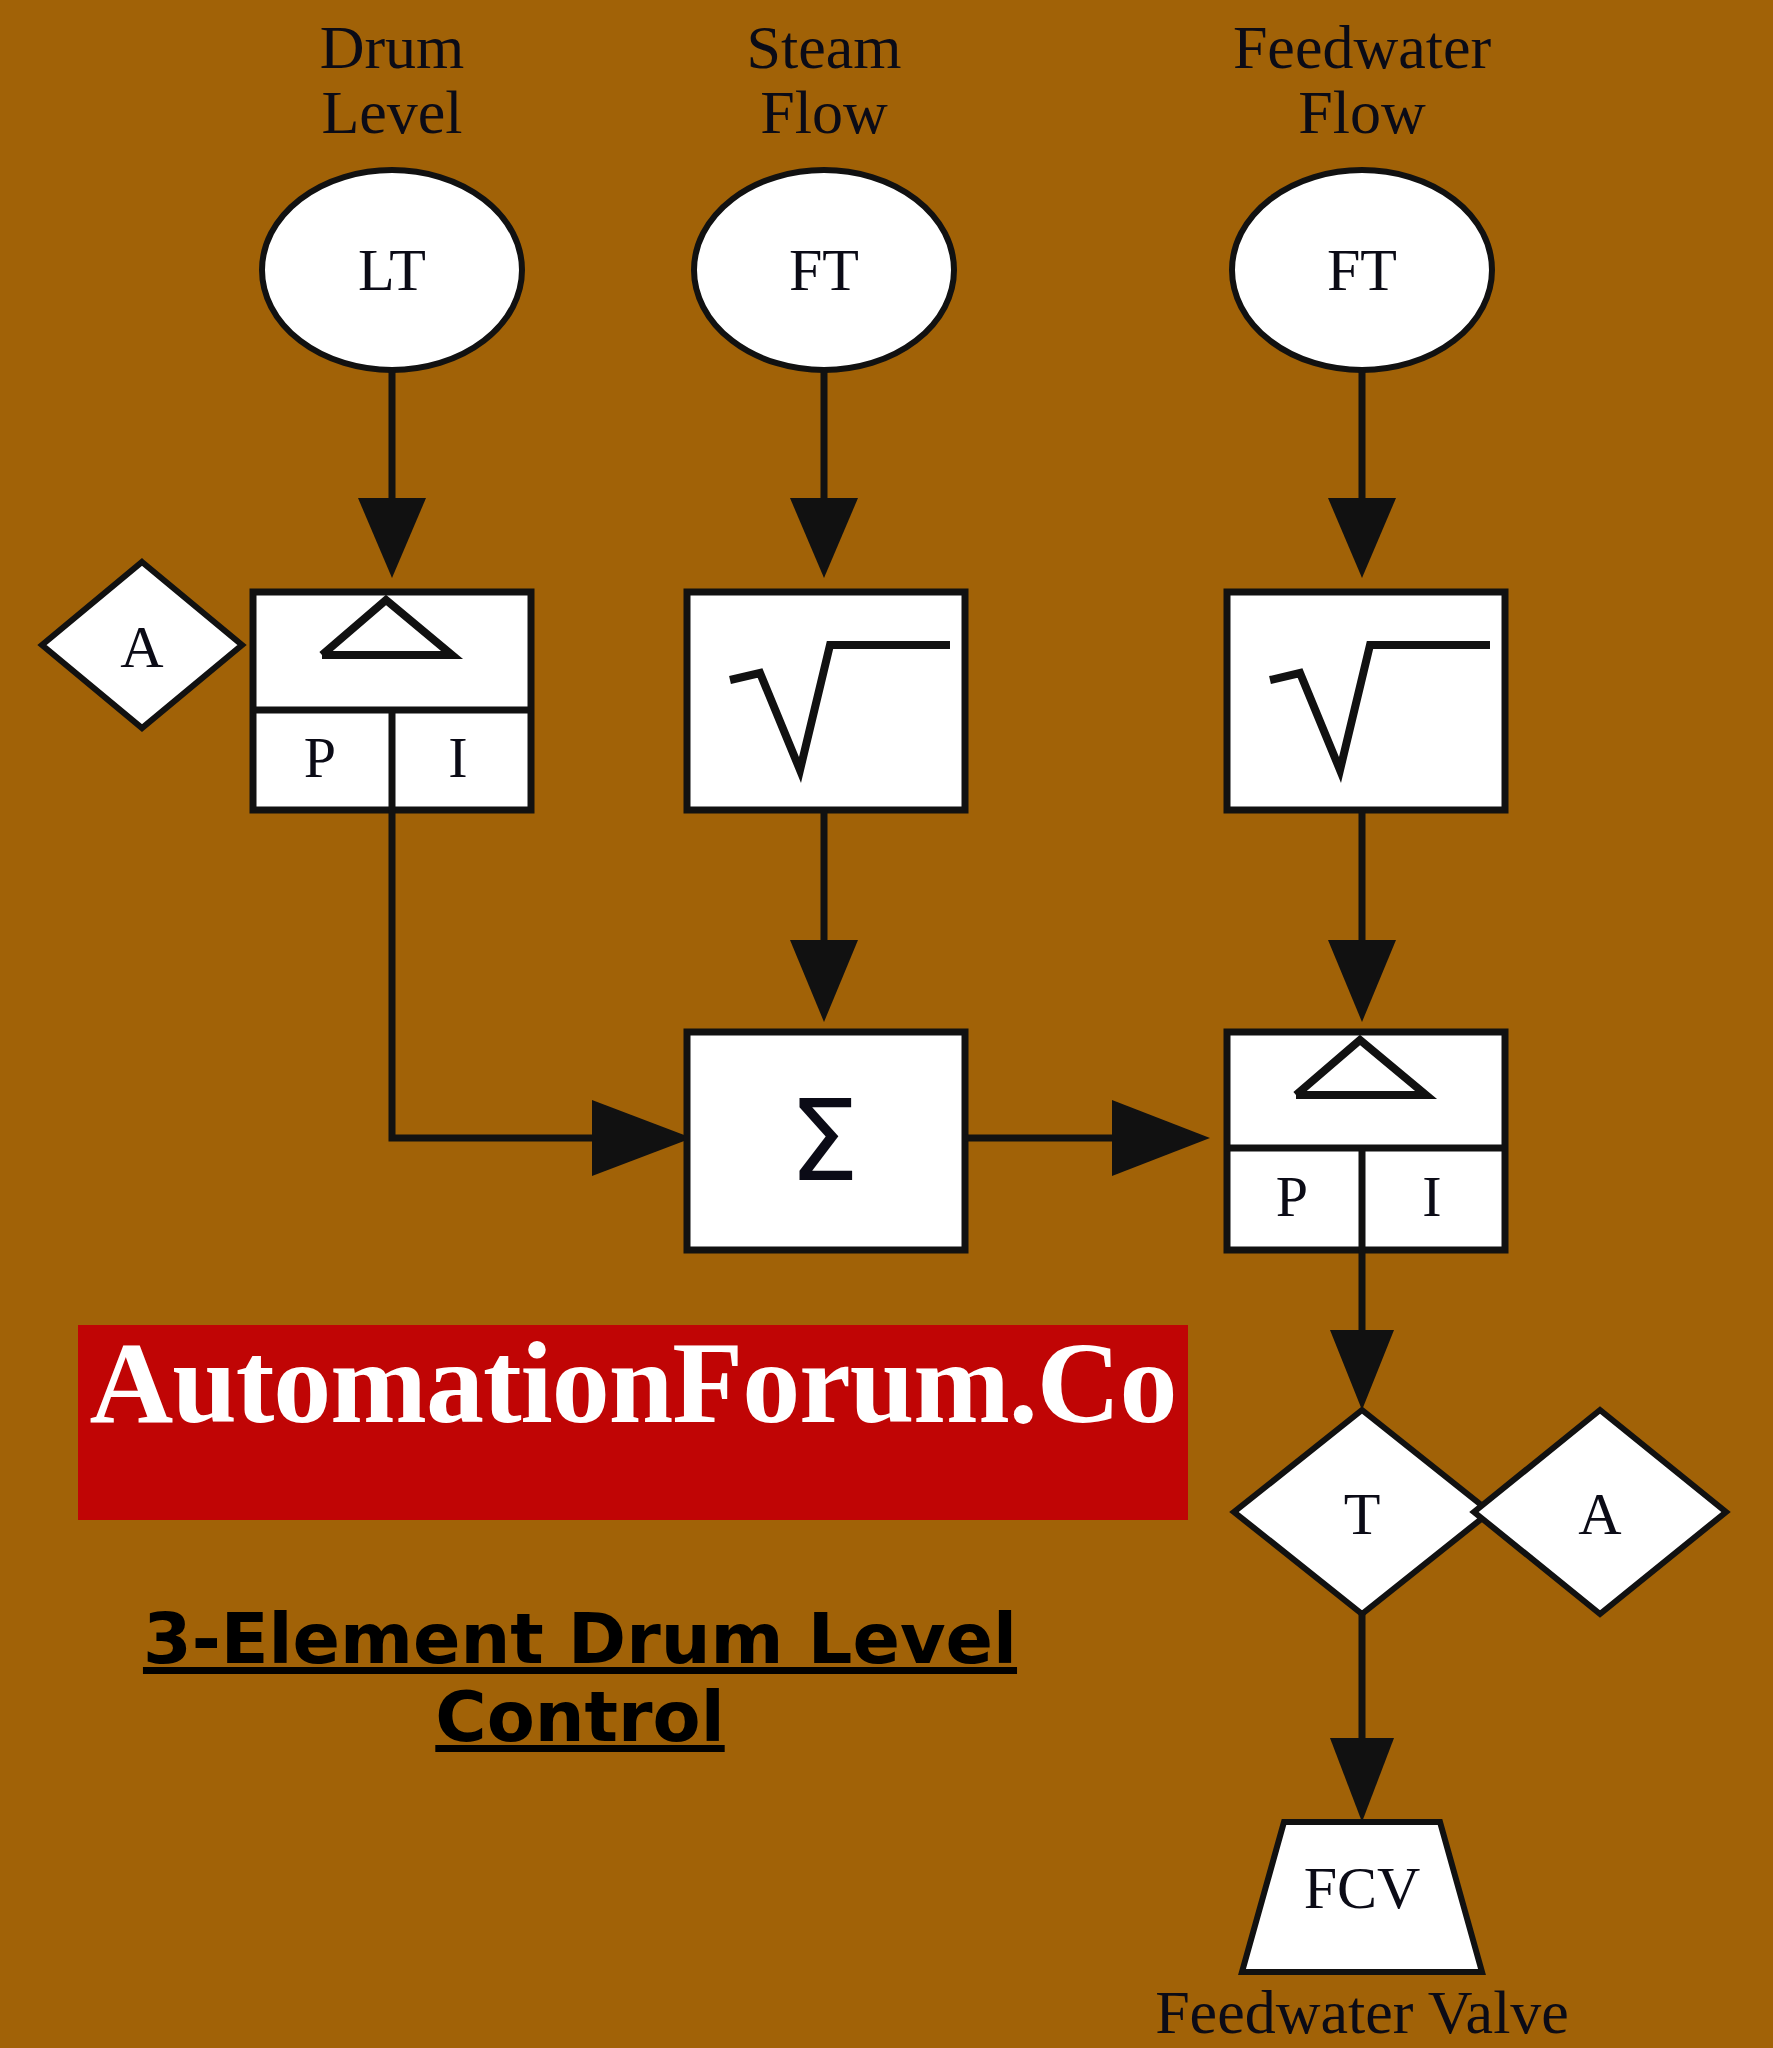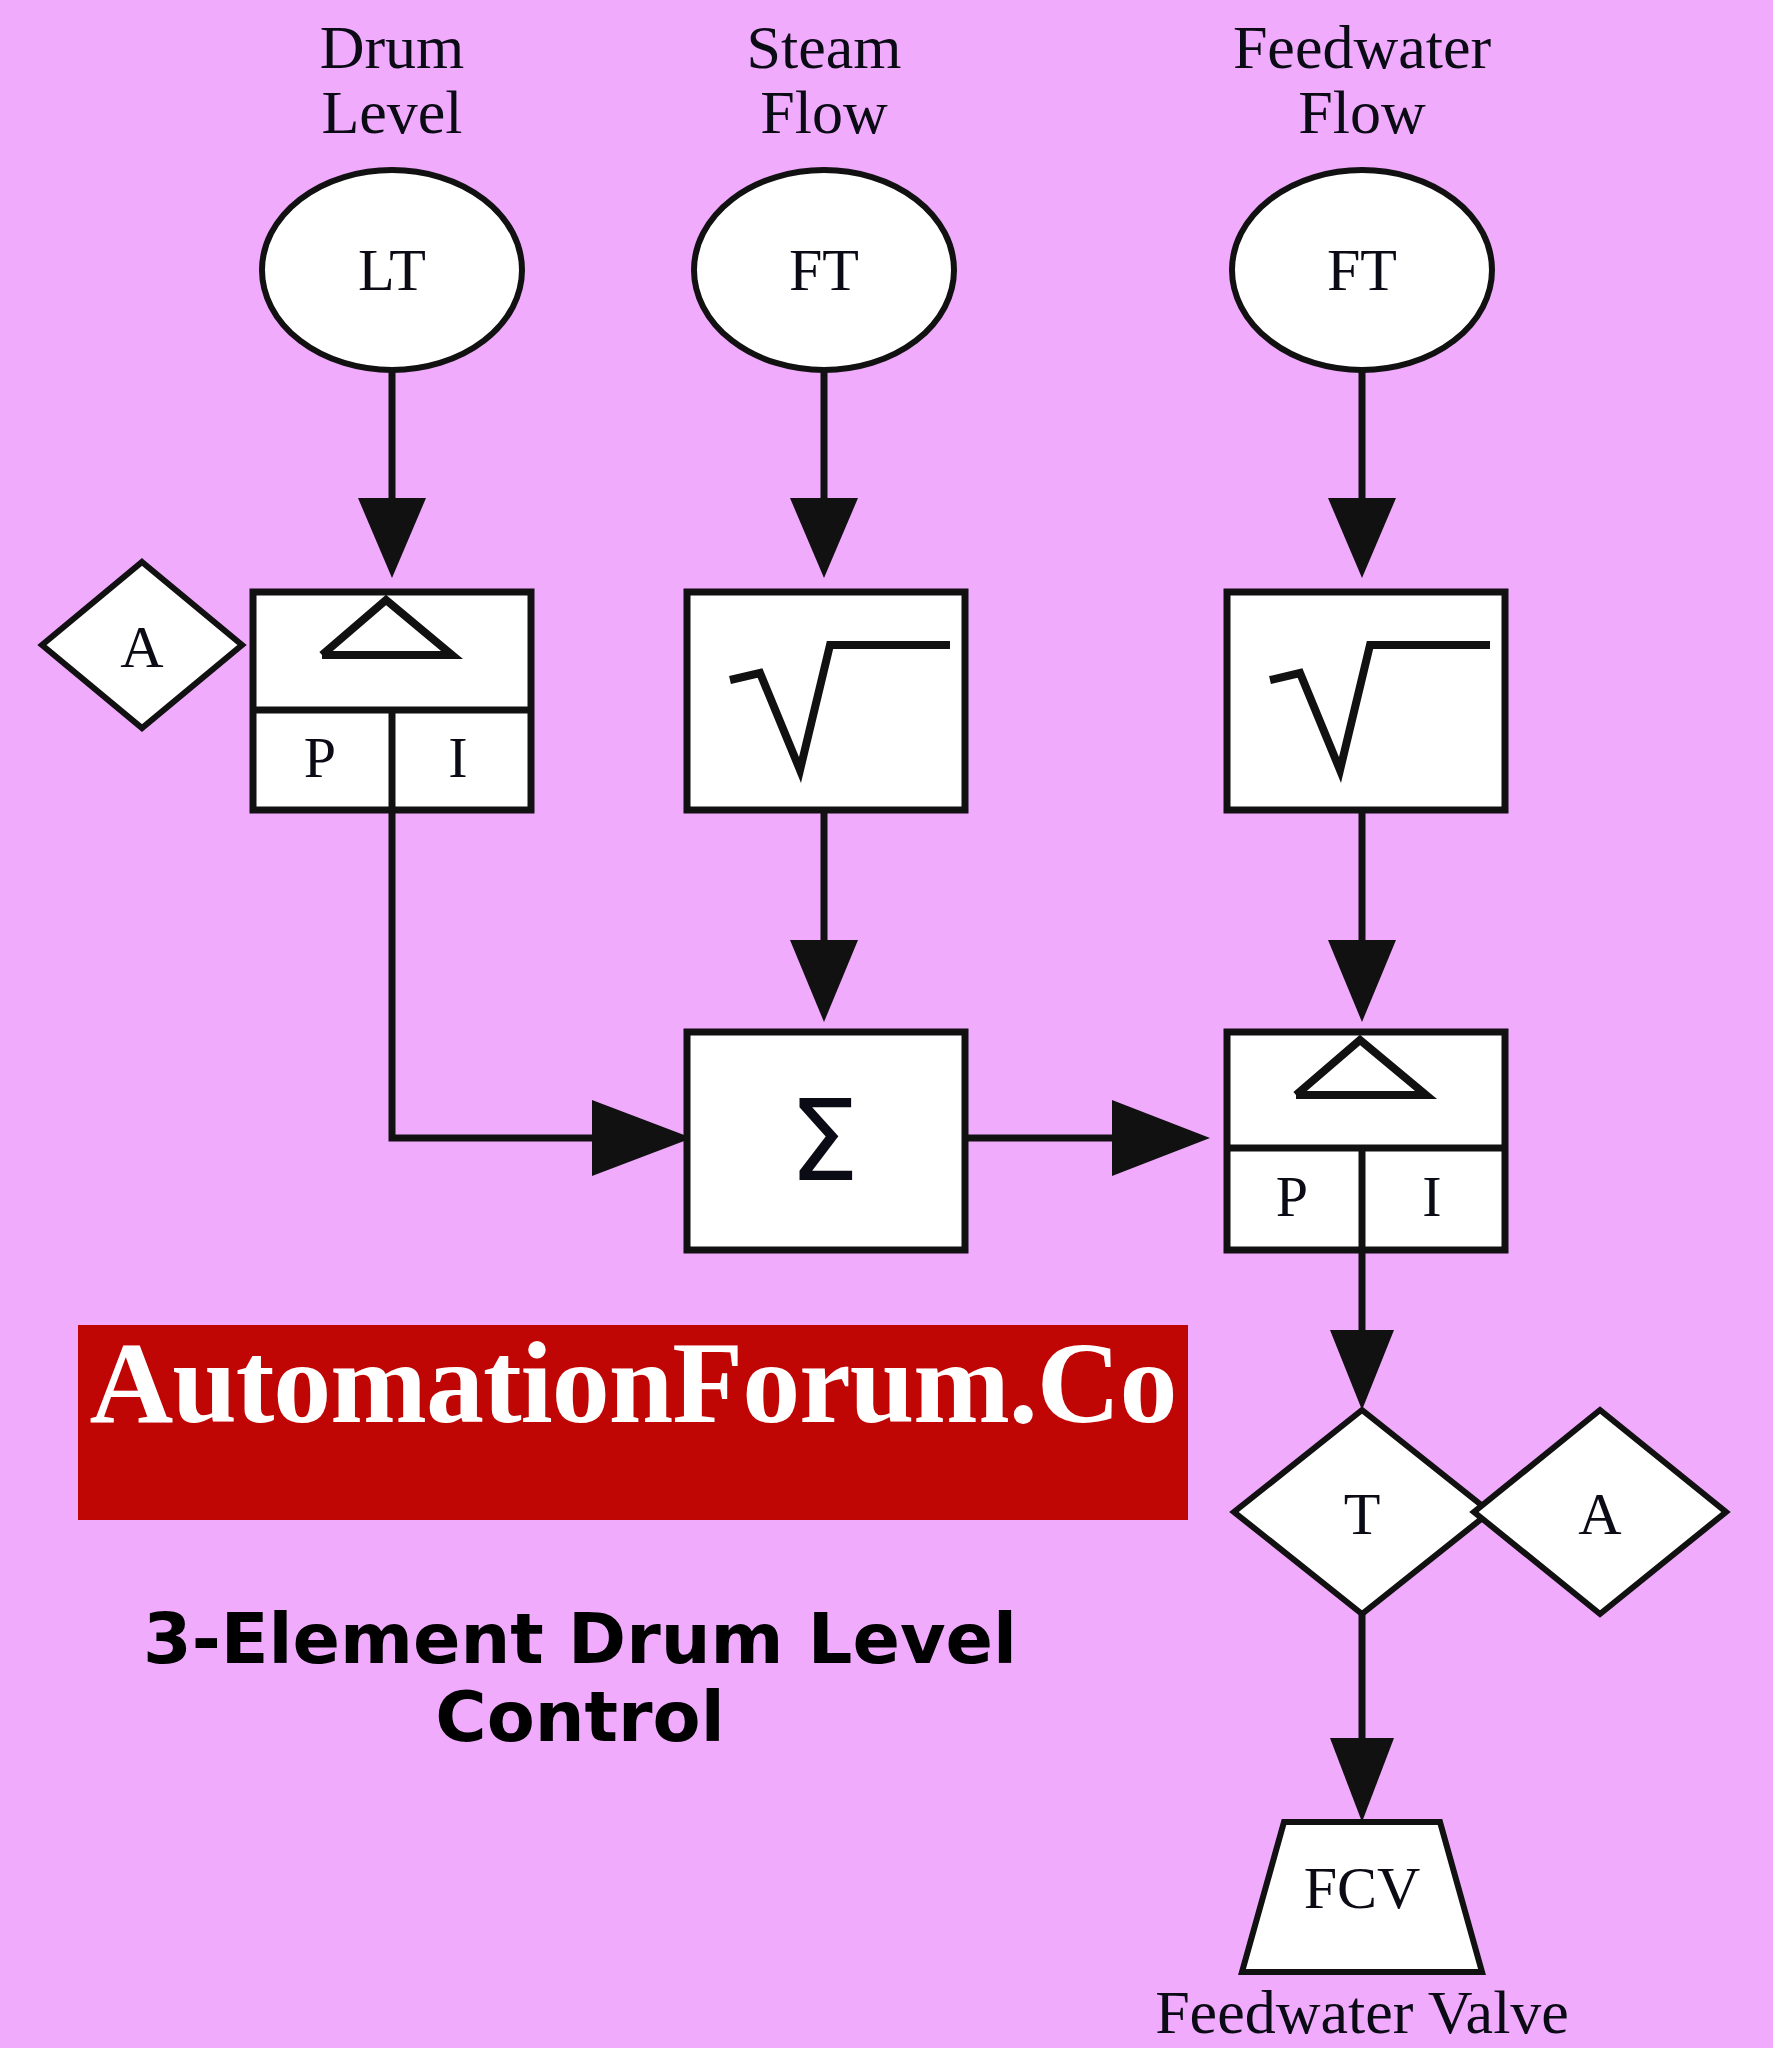--- a/index.html
+++ b/index.html
@@ -4,21 +4,21 @@
 <style>
   html, body {
     margin: 0;
     padding: 0;
     background: #ffffff;
   }
   #stage {
     position: relative;
     width: 1773px;
     height: 2048px;
-    background: #f0abfc;
+    background: #a16207;
     overflow: hidden;
     font-family: "Liberation Serif", "DejaVu Serif", serif;
   }
   #diagram {
     position: absolute;
     left: 0;
     top: 0;
     width: 1773px;
     height: 2048px;
   }
@@ -97,20 +97,21 @@
     position: absolute;
     left: 40px;
     top: 1600px;
     width: 1080px;
     text-align: center;
     color: #000000;
     font-family: "DejaVu Sans", "Liberation Sans", sans-serif;
     font-weight: bold;
     font-size: 70px;
     line-height: 1.12;
+    text-decoration: underline;
   }
 </style>
 </head>
 <body>
 
 <div id="stage">
 
   <svg id="diagram" viewBox="0 0 1773 2048">
 
     <text class="svg-text lbl-caption" x="392" y="68" text-anchor="middle">Drum</text>

